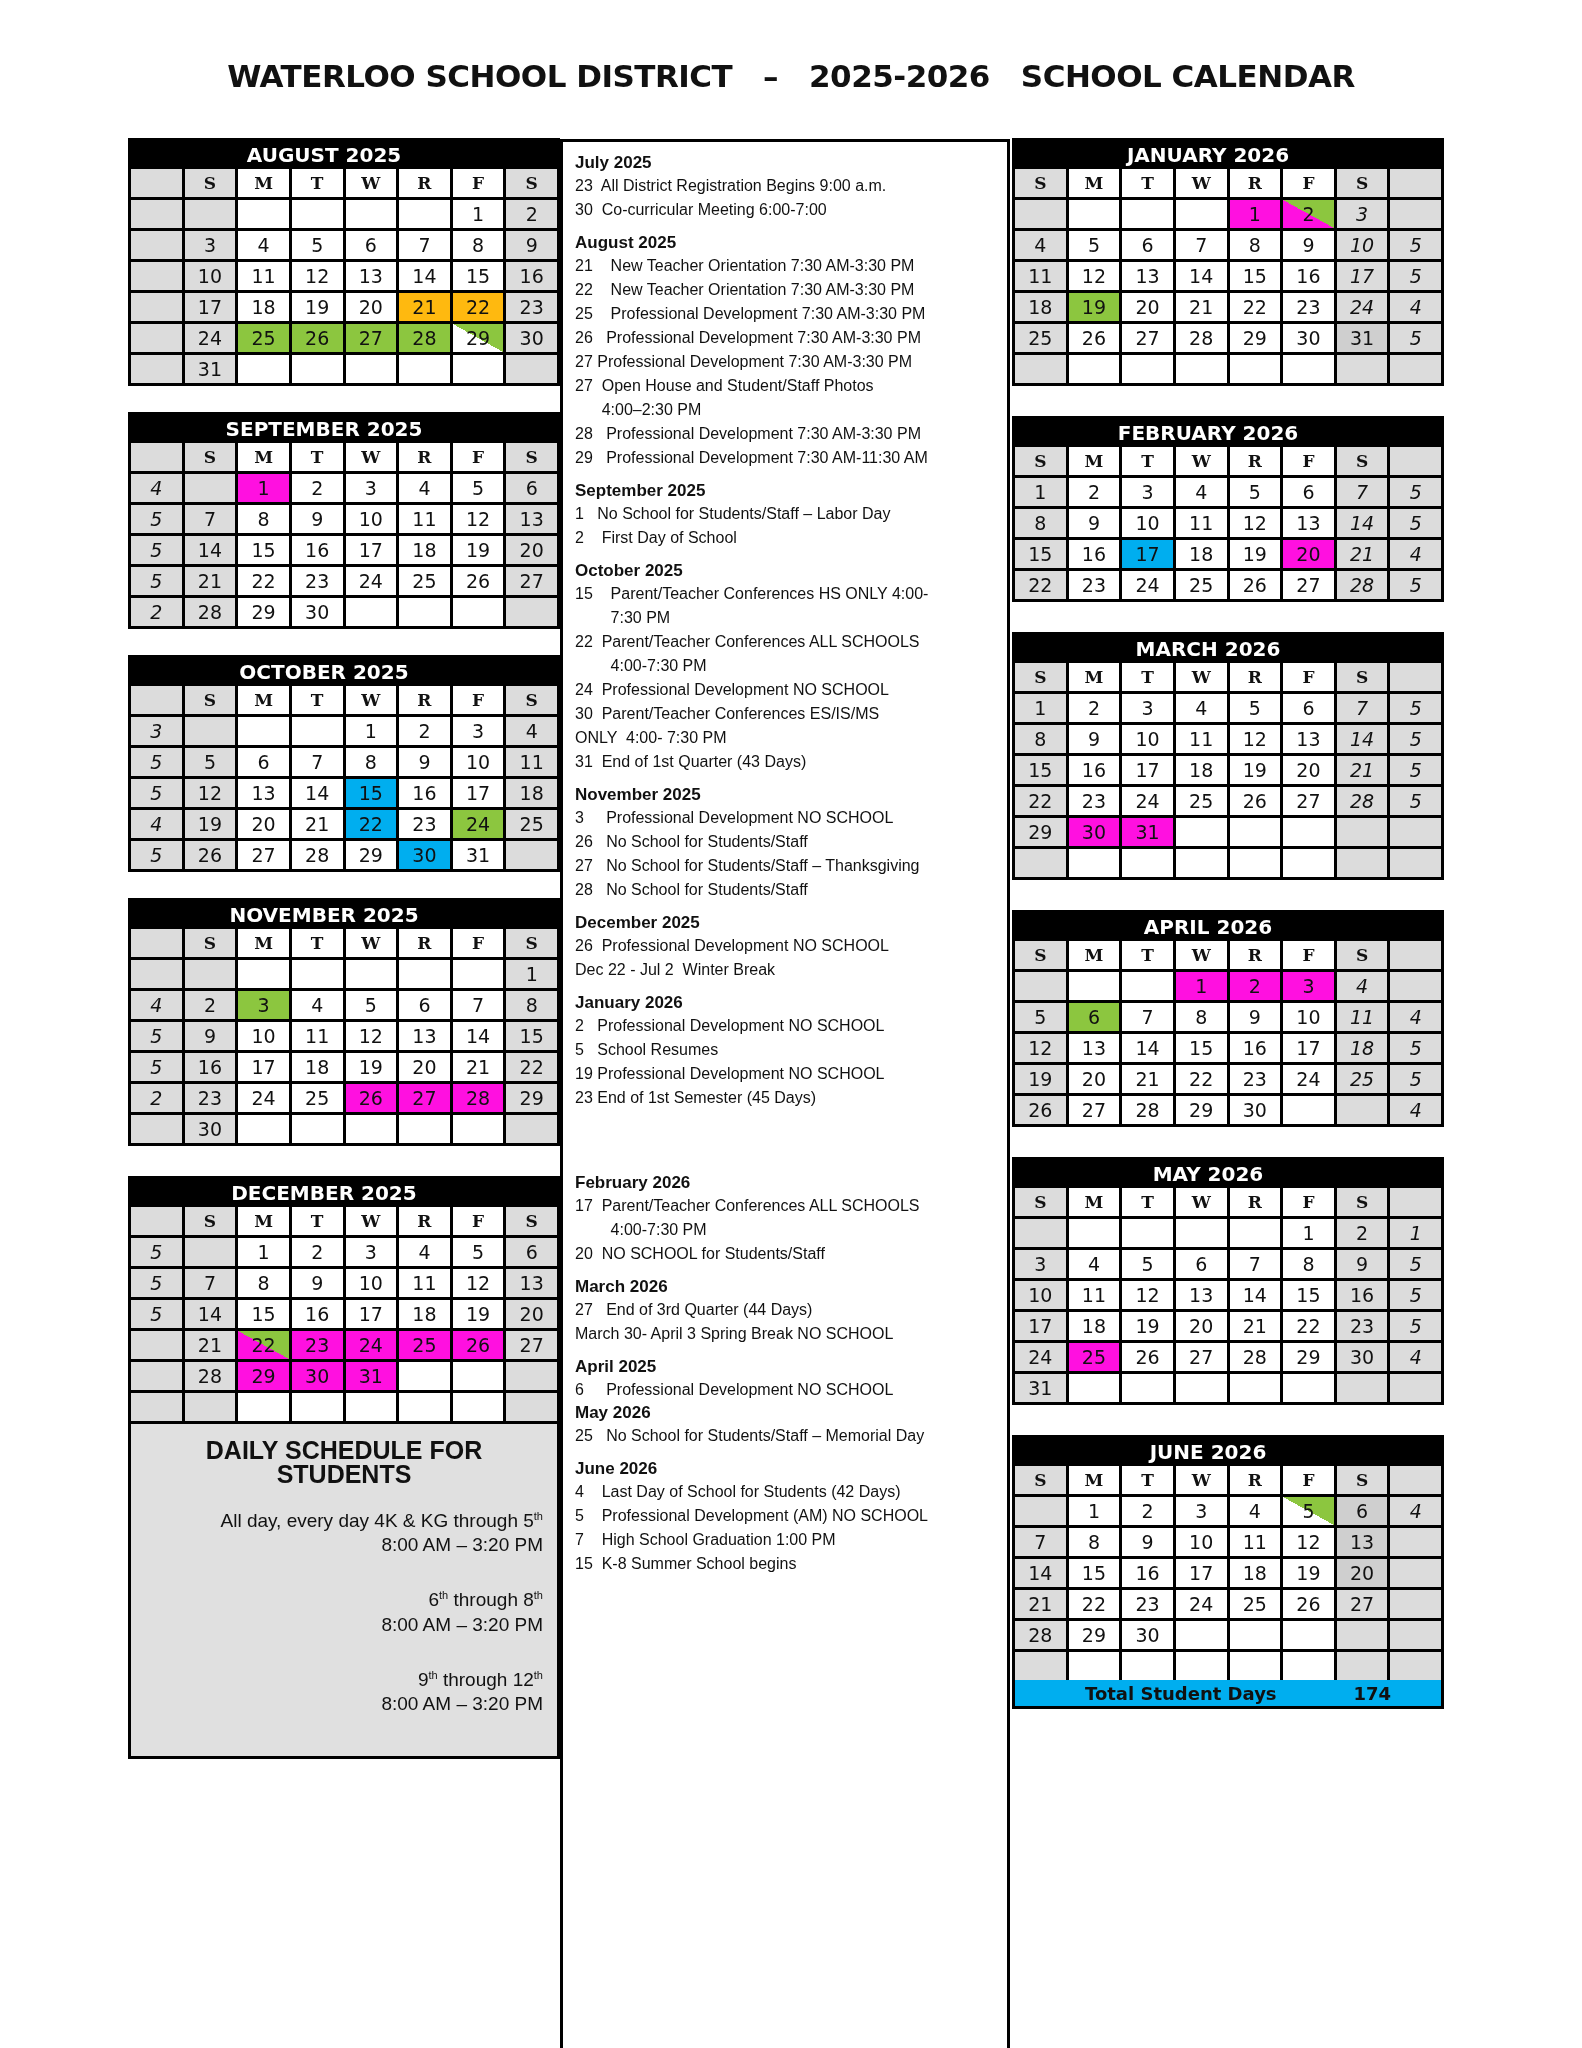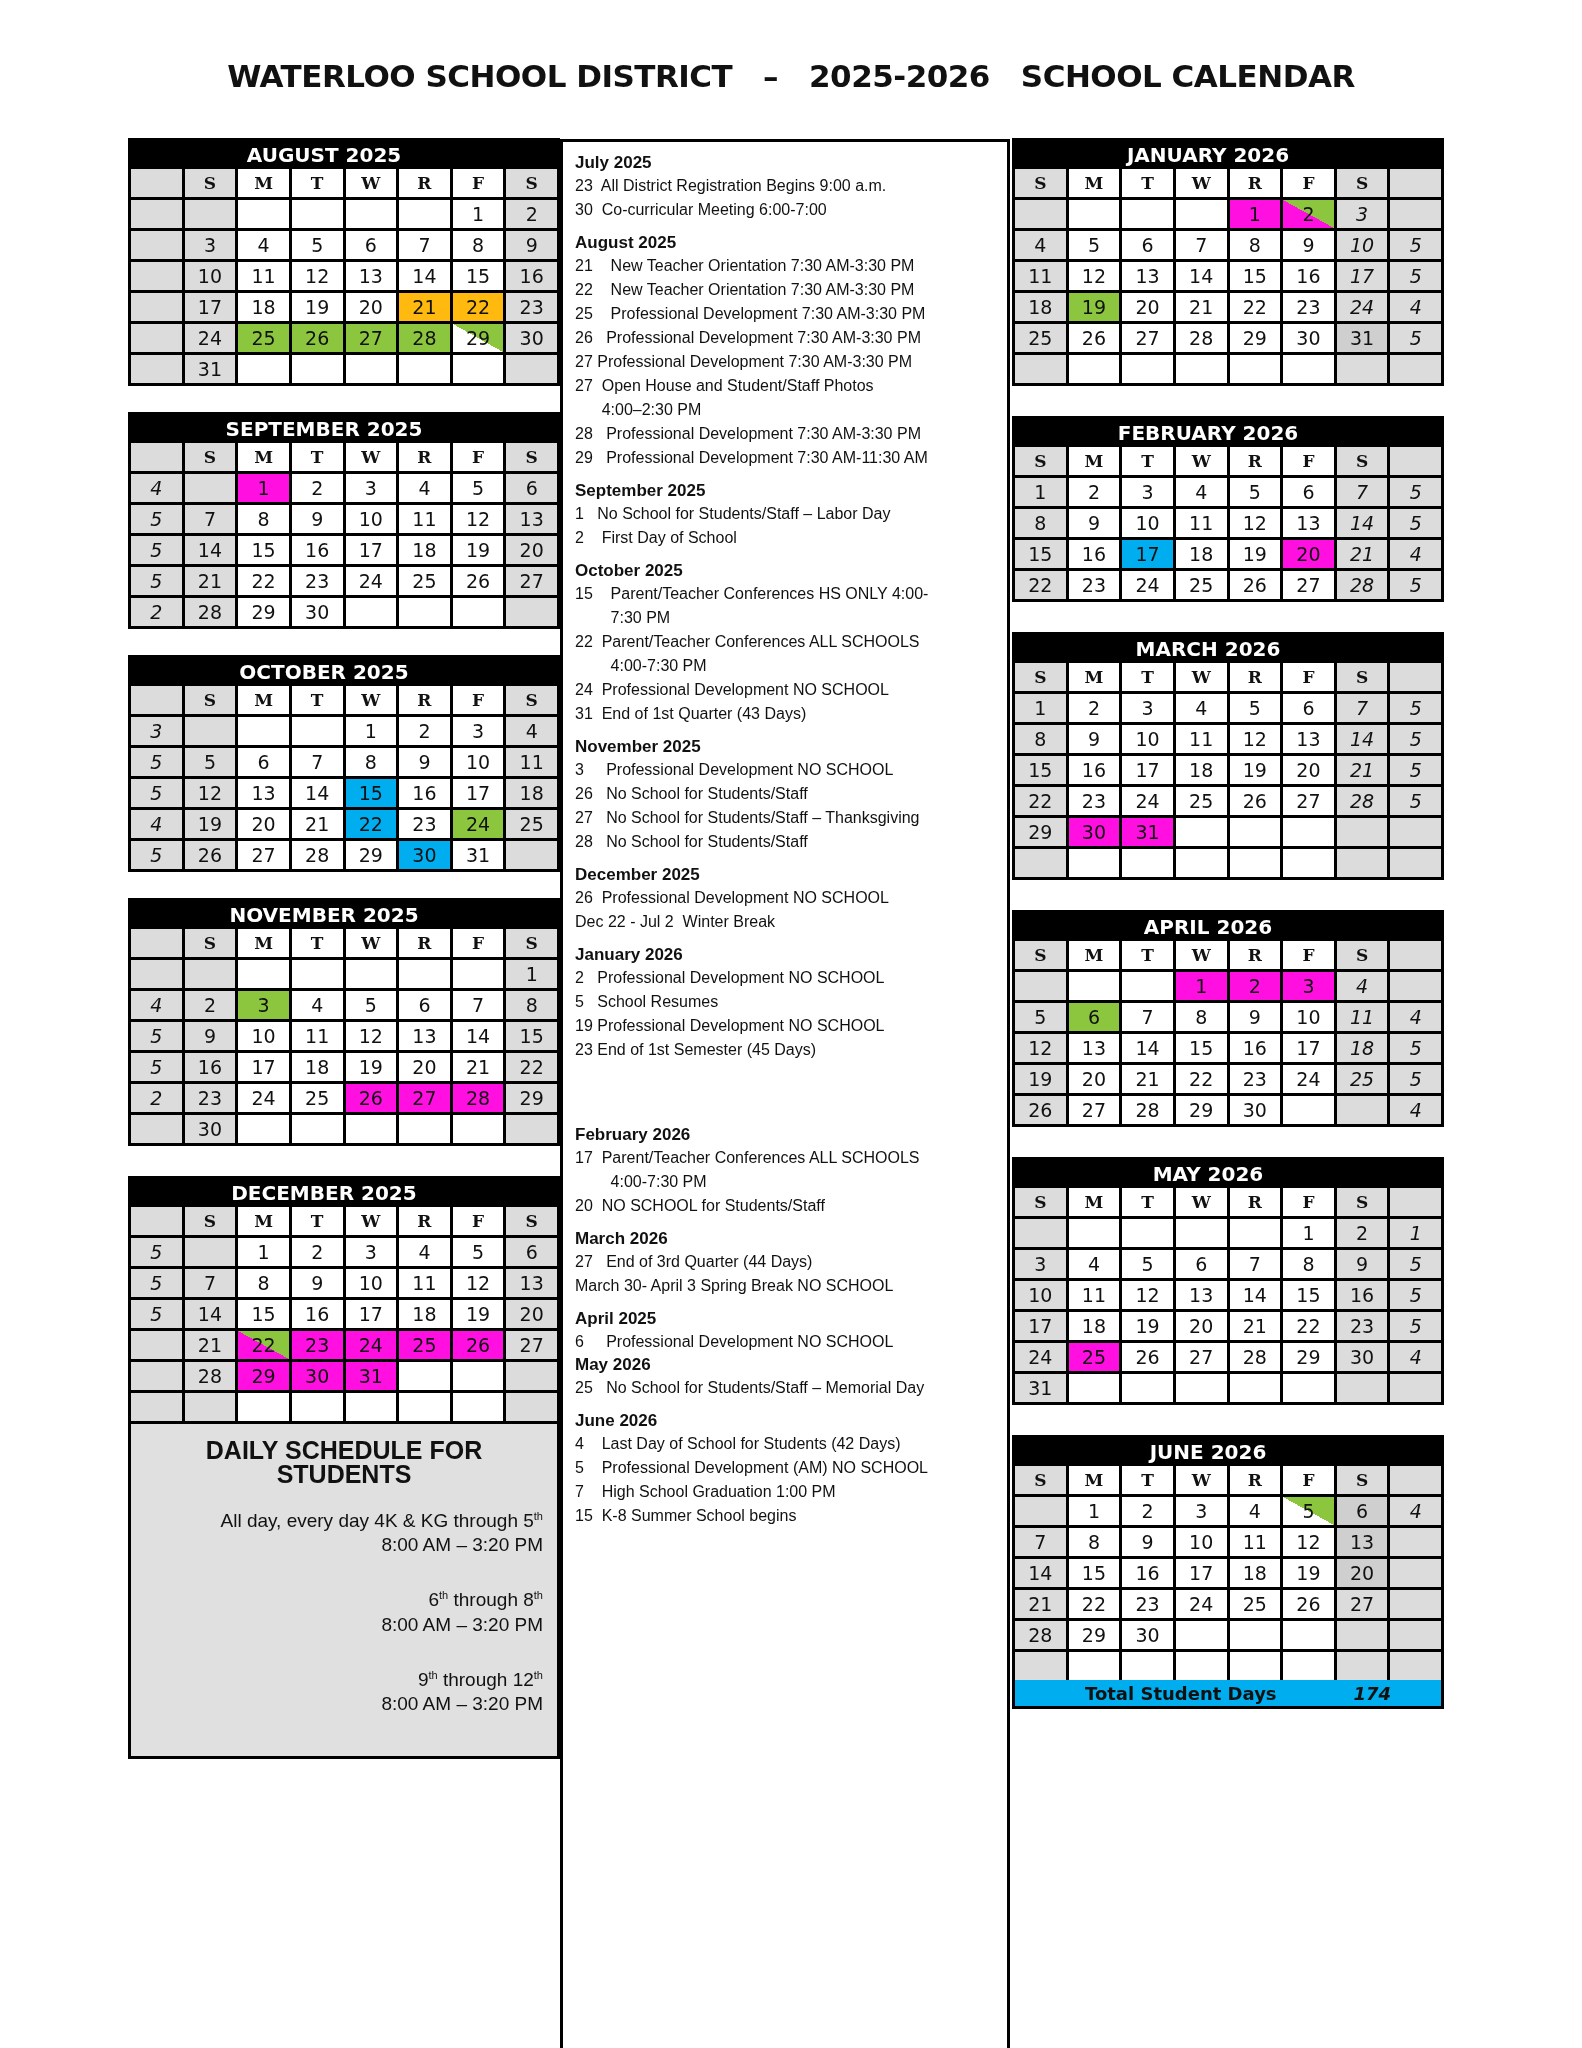--- a/index.html
+++ b/index.html
@@ -20,21 +20,21 @@
   .cell.g{background:#8cc63f;}
   .cell.o{background:#ffb90f;}
   .cell.p{background:#ff10e0;}
   .cell.b{background:#00aeef;}
   .cell.dpg{background:linear-gradient(to bottom left,#8cc63f 50%,#ff10e0 50%);}
   .cell.dwg{background:linear-gradient(to top right,#fff 50%,#8cc63f 50%);}
   .cell.dgw{background:linear-gradient(to bottom left,#8cc63f 50%,#fff 50%);}
   .gapblk{height:28px;}
   .total{background:#00aeef;height:26px;line-height:27px;font-family:"DejaVu Sans",sans-serif;font-weight:bold;font-size:18px;position:relative;border:3px solid #000;border-top:0;}
   .total .lbl{position:absolute;left:70px;}
-  .total .val{position:absolute;right:50px;font-style:italic;}
+  .total .val{position:absolute;right:50px;}
   .sched{background:#e0e0e0;border:3px solid #000;border-top:0;padding:10px 14px 14px;font-size:19px;line-height:24px;}
   .sched h3{margin:4px 0 18px;font-size:25px;text-align:center;font-weight:bold;}
   .sched p{margin:0 0 26px;text-align:right;}
   .sched sup{font-size:11px;}
   .evs{padding:10px 12px 0 12px;font-size:16px;line-height:24px;}
   .evs h4{margin:10px 0 0 0;font-size:17px;font-weight:bold;line-height:22px;}
   .evs h4:first-child{margin-top:0;}
   .evs .ev{white-space:pre-wrap;}
 </style>
 </head>
@@ -361,20 +361,22 @@
       <div class="ev">29   Professional Development 7:30 AM-11:30 AM</div>
       <h4>September 2025</h4>
       <div class="ev">1   No School for Students/Staff – Labor Day</div>
       <div class="ev">2    First Day of School</div>
       <h4>October 2025</h4>
       <div class="ev">15    Parent/Teacher Conferences HS ONLY 4:00-
         7:30 PM</div>
       <div class="ev">22  Parent/Teacher Conferences ALL SCHOOLS
         4:00-7:30 PM</div>
       <div class="ev">24  Professional Development NO SCHOOL</div>
+      <div class="ev">30  Parent/Teacher Conferences ES/IS/MS
+ONLY  4:00- 7:30 PM</div>
       <div class="ev">31  End of 1st Quarter (43 Days)</div>
       <h4>November 2025</h4>
       <div class="ev">3     Professional Development NO SCHOOL</div>
       <div class="ev">26   No School for Students/Staff</div>
       <div class="ev">27   No School for Students/Staff – Thanksgiving</div>
       <div class="ev">28   No School for Students/Staff</div>
       <h4>December 2025</h4>
       <div class="ev">26  Professional Development NO SCHOOL</div>
       <div class="ev">Dec 22 - Jul 2  Winter Break</div>
       <h4>January 2026</h4>

